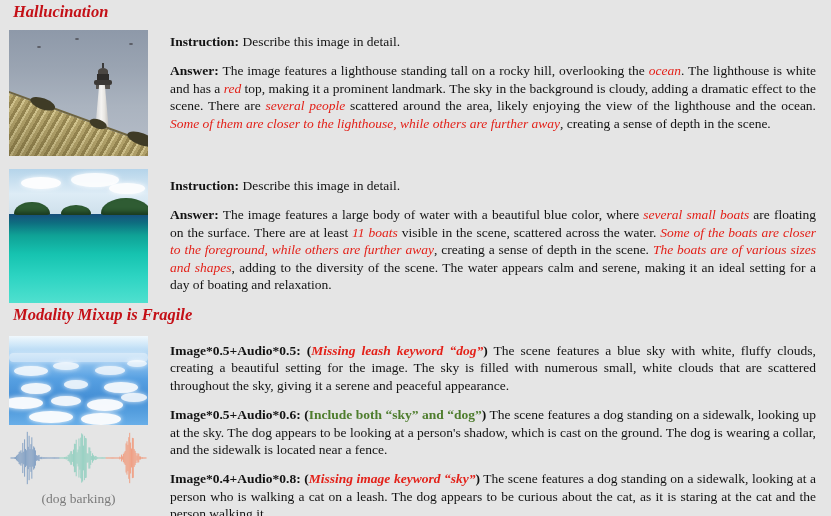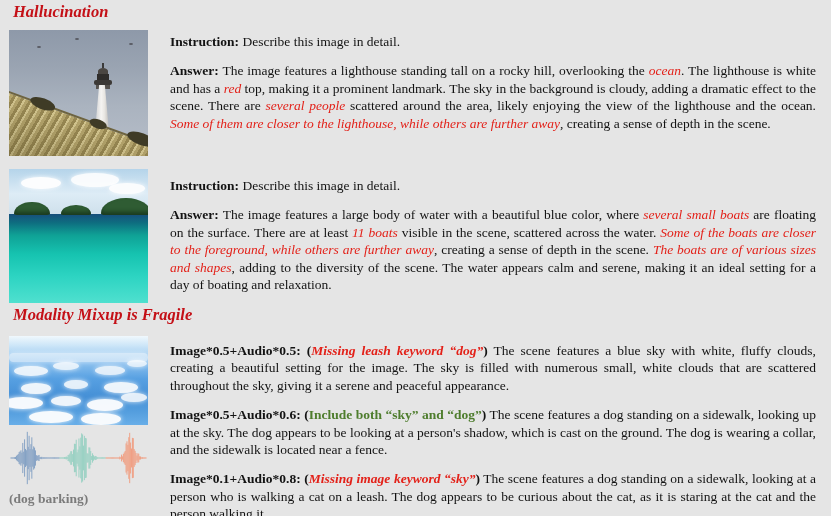--- a/index.html
+++ b/index.html
@@ -43,22 +43,22 @@
              background:linear-gradient(180deg,#174e7b 0%,#0e6e80 10%,#0fa296 24%,#16c3b0 45%,#2dd4c2 70%,#4fe0cf 100%);}
   .cl{position:absolute;background:#ffffff;border-radius:50%;box-shadow:0 0 5px #fff;}
   .isl{position:absolute;background:#2f5c33;border-radius:55% 55% 10% 10%/100% 100% 12% 12%;
        box-shadow:inset 0 -3px 4px rgba(10,30,12,.55);}
 
   
   .ph3{background:linear-gradient(180deg,#f0f8fd 0%,#cfe7f8 10%,#8fc3ef 28%,#57a0e2 48%,#4690d6 68%,#549ede 85%,#68aee8 100%);}
 
   
   .wave{position:absolute;left:9px;width:139px;height:60px;}
-  .caption{position:absolute;left:9px;width:139px;
-           font-size:13.5px;color:var(--caption_gray,#7b7b7b);font-weight:bold;}
+  .caption{position:absolute;left:9px;width:139px;text-align:center;
+           font-size:13.5px;color:var(--caption_gray,#7b7b7b);}
 </style>
 </head>
 <body>
 
 <div id="root">
 
   <div class="heading" style="left:13px;top:2px">Hallucination</div>
 
   <div class="photo ph1" style="top:30px;height:126px">
     <div class="bird" style="left:28px;top:16px"></div>
@@ -270,16 +270,16 @@
         <line x1="135.19" x2="135.19" y1="29.40" y2="30.60" stroke="#f09a7c" stroke-width="0.9"></line>
         <line x1="136.09" x2="136.09" y1="29.40" y2="30.60" stroke="#f09a7c" stroke-width="0.9"></line>
         <line x1="137.00" x2="137.00" y1="29.40" y2="30.60" stroke="#f09a7c" stroke-width="0.9"></line>
       </svg>
   </div>
   <div class="caption" style="top:491px">(dog barking)</div>
 
   <div class="tblock" style="top:330px">
       <p><span class="b">Image*0.5+Audio*0.5: (</span><span class="b red">Missing leash keyword “dog”</span><span class="b">)</span><span> The scene features a blue sky with white, fluffy clouds, creating a beautiful setting for the image. The sky is filled with numerous small, white clouds that are scattered throughout the sky, giving it a serene and peaceful appearance.</span></p>
       <p><span class="b">Image*0.5+Audio*0.6: (</span><span class="b green">Include both “sky” and “dog”</span><span class="b">)</span><span> The scene features a dog standing on a sidewalk, looking up at the sky. The dog appears to be looking at a person's shadow, which is cast on the ground. The dog is wearing a collar, and the sidewalk is located near a fence.</span></p>
-      <p><span class="b">Image*0.1+Audio*0.8: (</span><span class="b red">Missing image keyword “sky”</span><span class="b">)</span><span> The scene features a dog standing on a sidewalk, looking at a person who is walking a cat on a leash. The dog appears to be curious about the cat, as it is staring at the cat and the person walking it.</span></p>
+      <p><span class="b">Image*0.4+Audio*0.8: (</span><span class="b red">Missing image keyword “sky”</span><span class="b">)</span><span> The scene features a dog standing on a sidewalk, looking at a person who is walking a cat on a leash. The dog appears to be curious about the cat, as it is staring at the cat and the person walking it.</span></p>
     </div>
 
 </div>
 
 </body></html>

